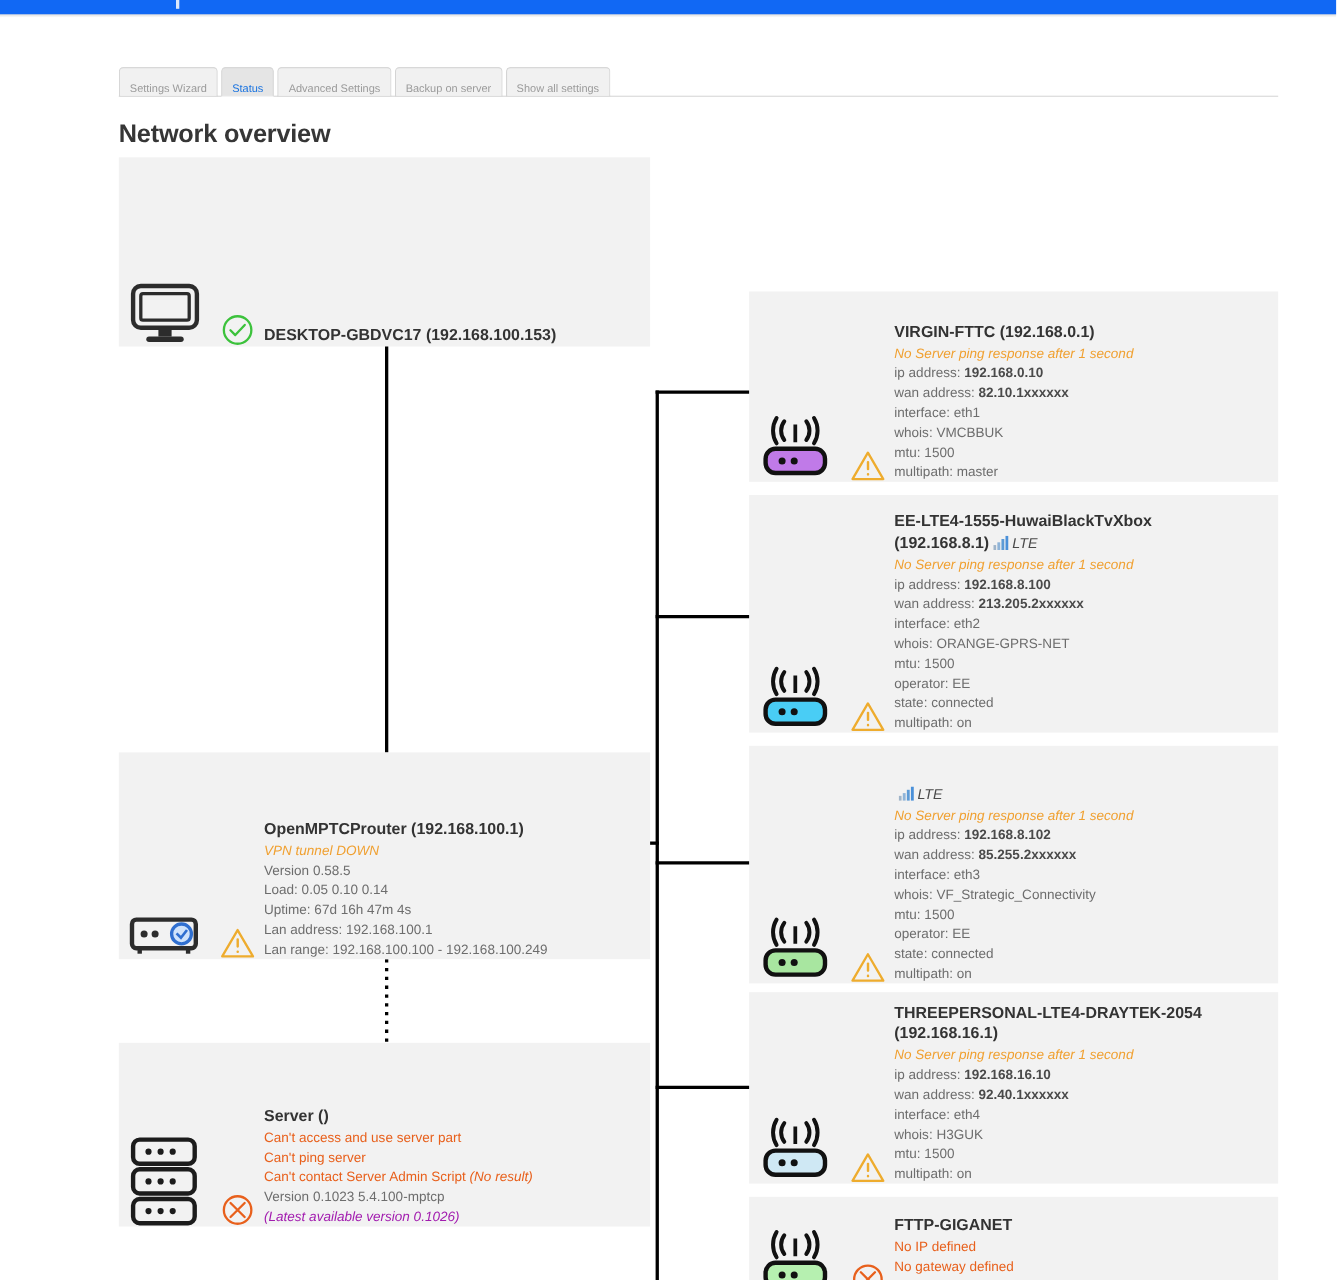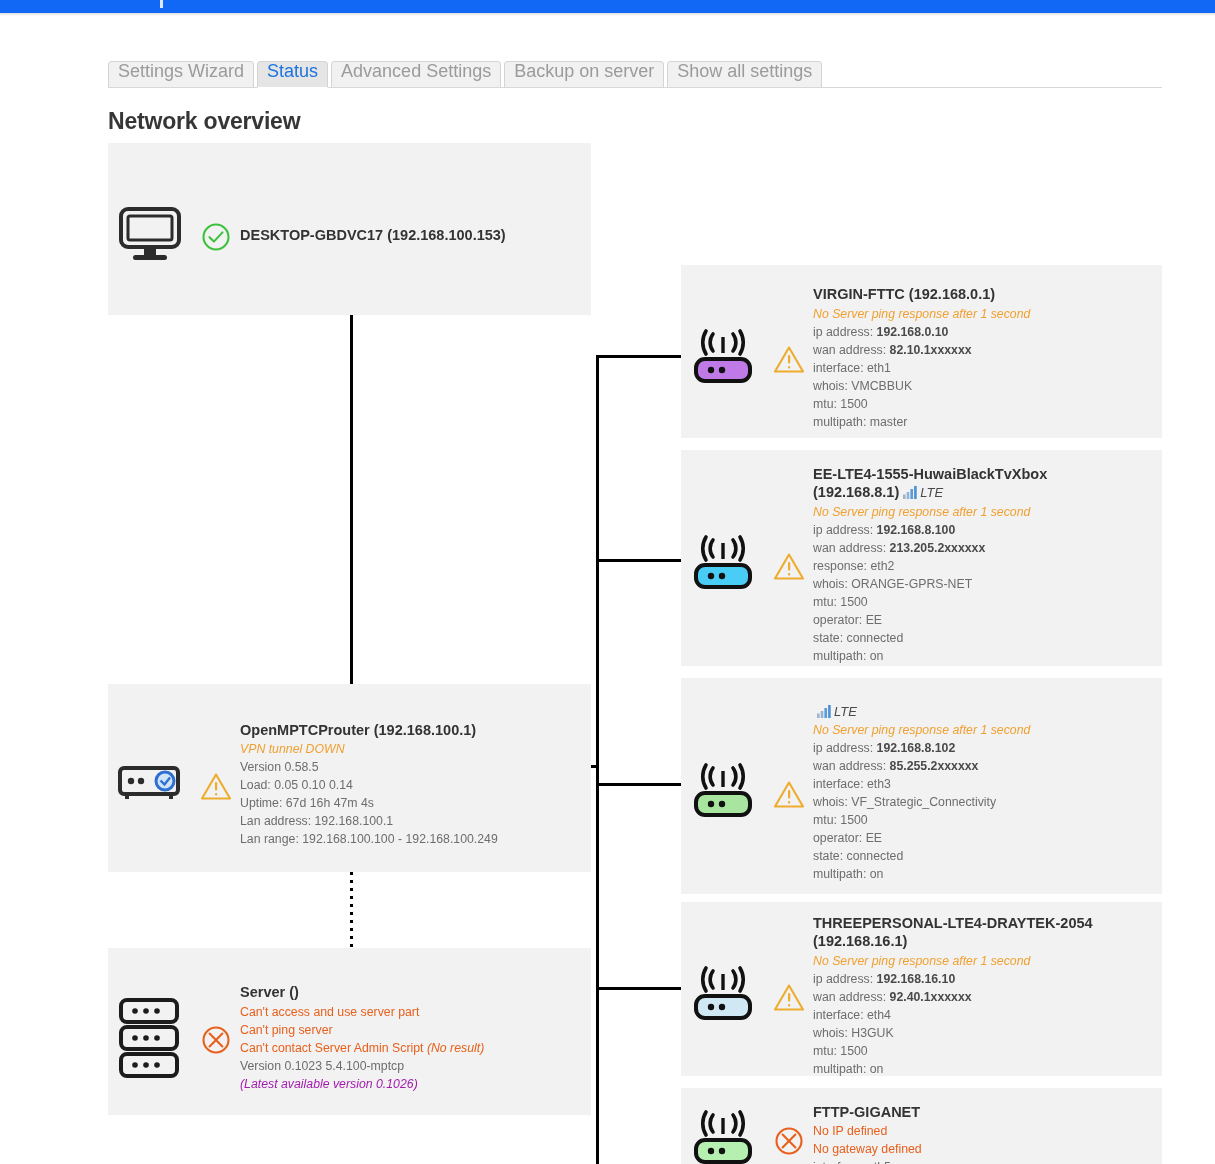--- a/index.html
+++ b/index.html
@@ -46,23 +46,23 @@
     border-bottom: 1px solid #d8d8d8;
   }
   .tabs {
     position: absolute;
     left: 0; top: 0;
     display: flex;
     align-items: flex-end;
     height: 27px;
   }
   .tab {
-    font-size: 18px;
+    font-size: 10px;
     line-height: 14px;
-    padding: 2px 9px 7px 9px;
+    padding: 13px 9px 7px 9px;
     border: 1px solid #d4d4d4;
     border-bottom: 1px solid #d8d8d8;
     background: #f1f1f1;
     color: #9b9b9b;
     margin-right: 3px;
     border-radius: 4px 4px 0 0;
     white-space: nowrap;
     cursor: pointer;
     height: 27px;
   }
@@ -88,21 +88,21 @@
     left: 0; top: 0;
     width: 1215px; height: 1164px;
     pointer-events: none;
   }
 
   
   .card {
     position: absolute;
     background: #f2f2f2;
     display: flex;
-    align-items: center;
+    align-items: flex-end;
   }
   .card-icon {
     width: 84px;
     flex: 0 0 84px;
     display: flex;
     align-items: flex-start;
     justify-content: center;
     padding-top: 12px;
   }
   .card-status {
@@ -330,21 +330,21 @@
           <div class="card-title"><span>EE-LTE4-1555-HuwaiBlackTvXbox</span></div>
           <div class="card-title"><span>(192.168.8.1)</span><svg class="sig" width="14" height="13" viewBox="0 0 14 13">
         <rect x="0" y="8.5" width="2.6" height="4.5" fill="#9fb4c9"></rect>
         <rect x="3.7" y="6" width="2.6" height="7" fill="#8fb4d8"></rect>
         <rect x="7.4" y="3" width="2.6" height="10" fill="#5d9bd6"></rect>
         <rect x="11.1" y="0" width="2.6" height="13" fill="#4a90d9"></rect>
       </svg><span class="lte">LTE</span></div>
           <div class="line warn"><span>No Server ping response after 1 second</span></div>
           <div class="line"><span>ip address: </span><b>192.168.8.100</b></div>
           <div class="line"><span>wan address: </span><b>213.205.2xxxxxx</b></div>
-          <div class="line"><span>response: eth2</span></div>
+          <div class="line"><span>interface: eth2</span></div>
           <div class="line"><span>whois: ORANGE-GPRS-NET</span></div>
           <div class="line"><span>mtu: 1500</span></div>
           <div class="line"><span>operator: EE</span></div>
           <div class="line"><span>state: connected</span></div>
           <div class="line"><span>multipath: on</span></div>
         </div>
       </div>
       <div class="card" style="left: 681px; top: 678px; width: 481px; height: 216px;">
         <div class="card-icon">
           <svg width="66" height="62" viewBox="0 0 66 62">

